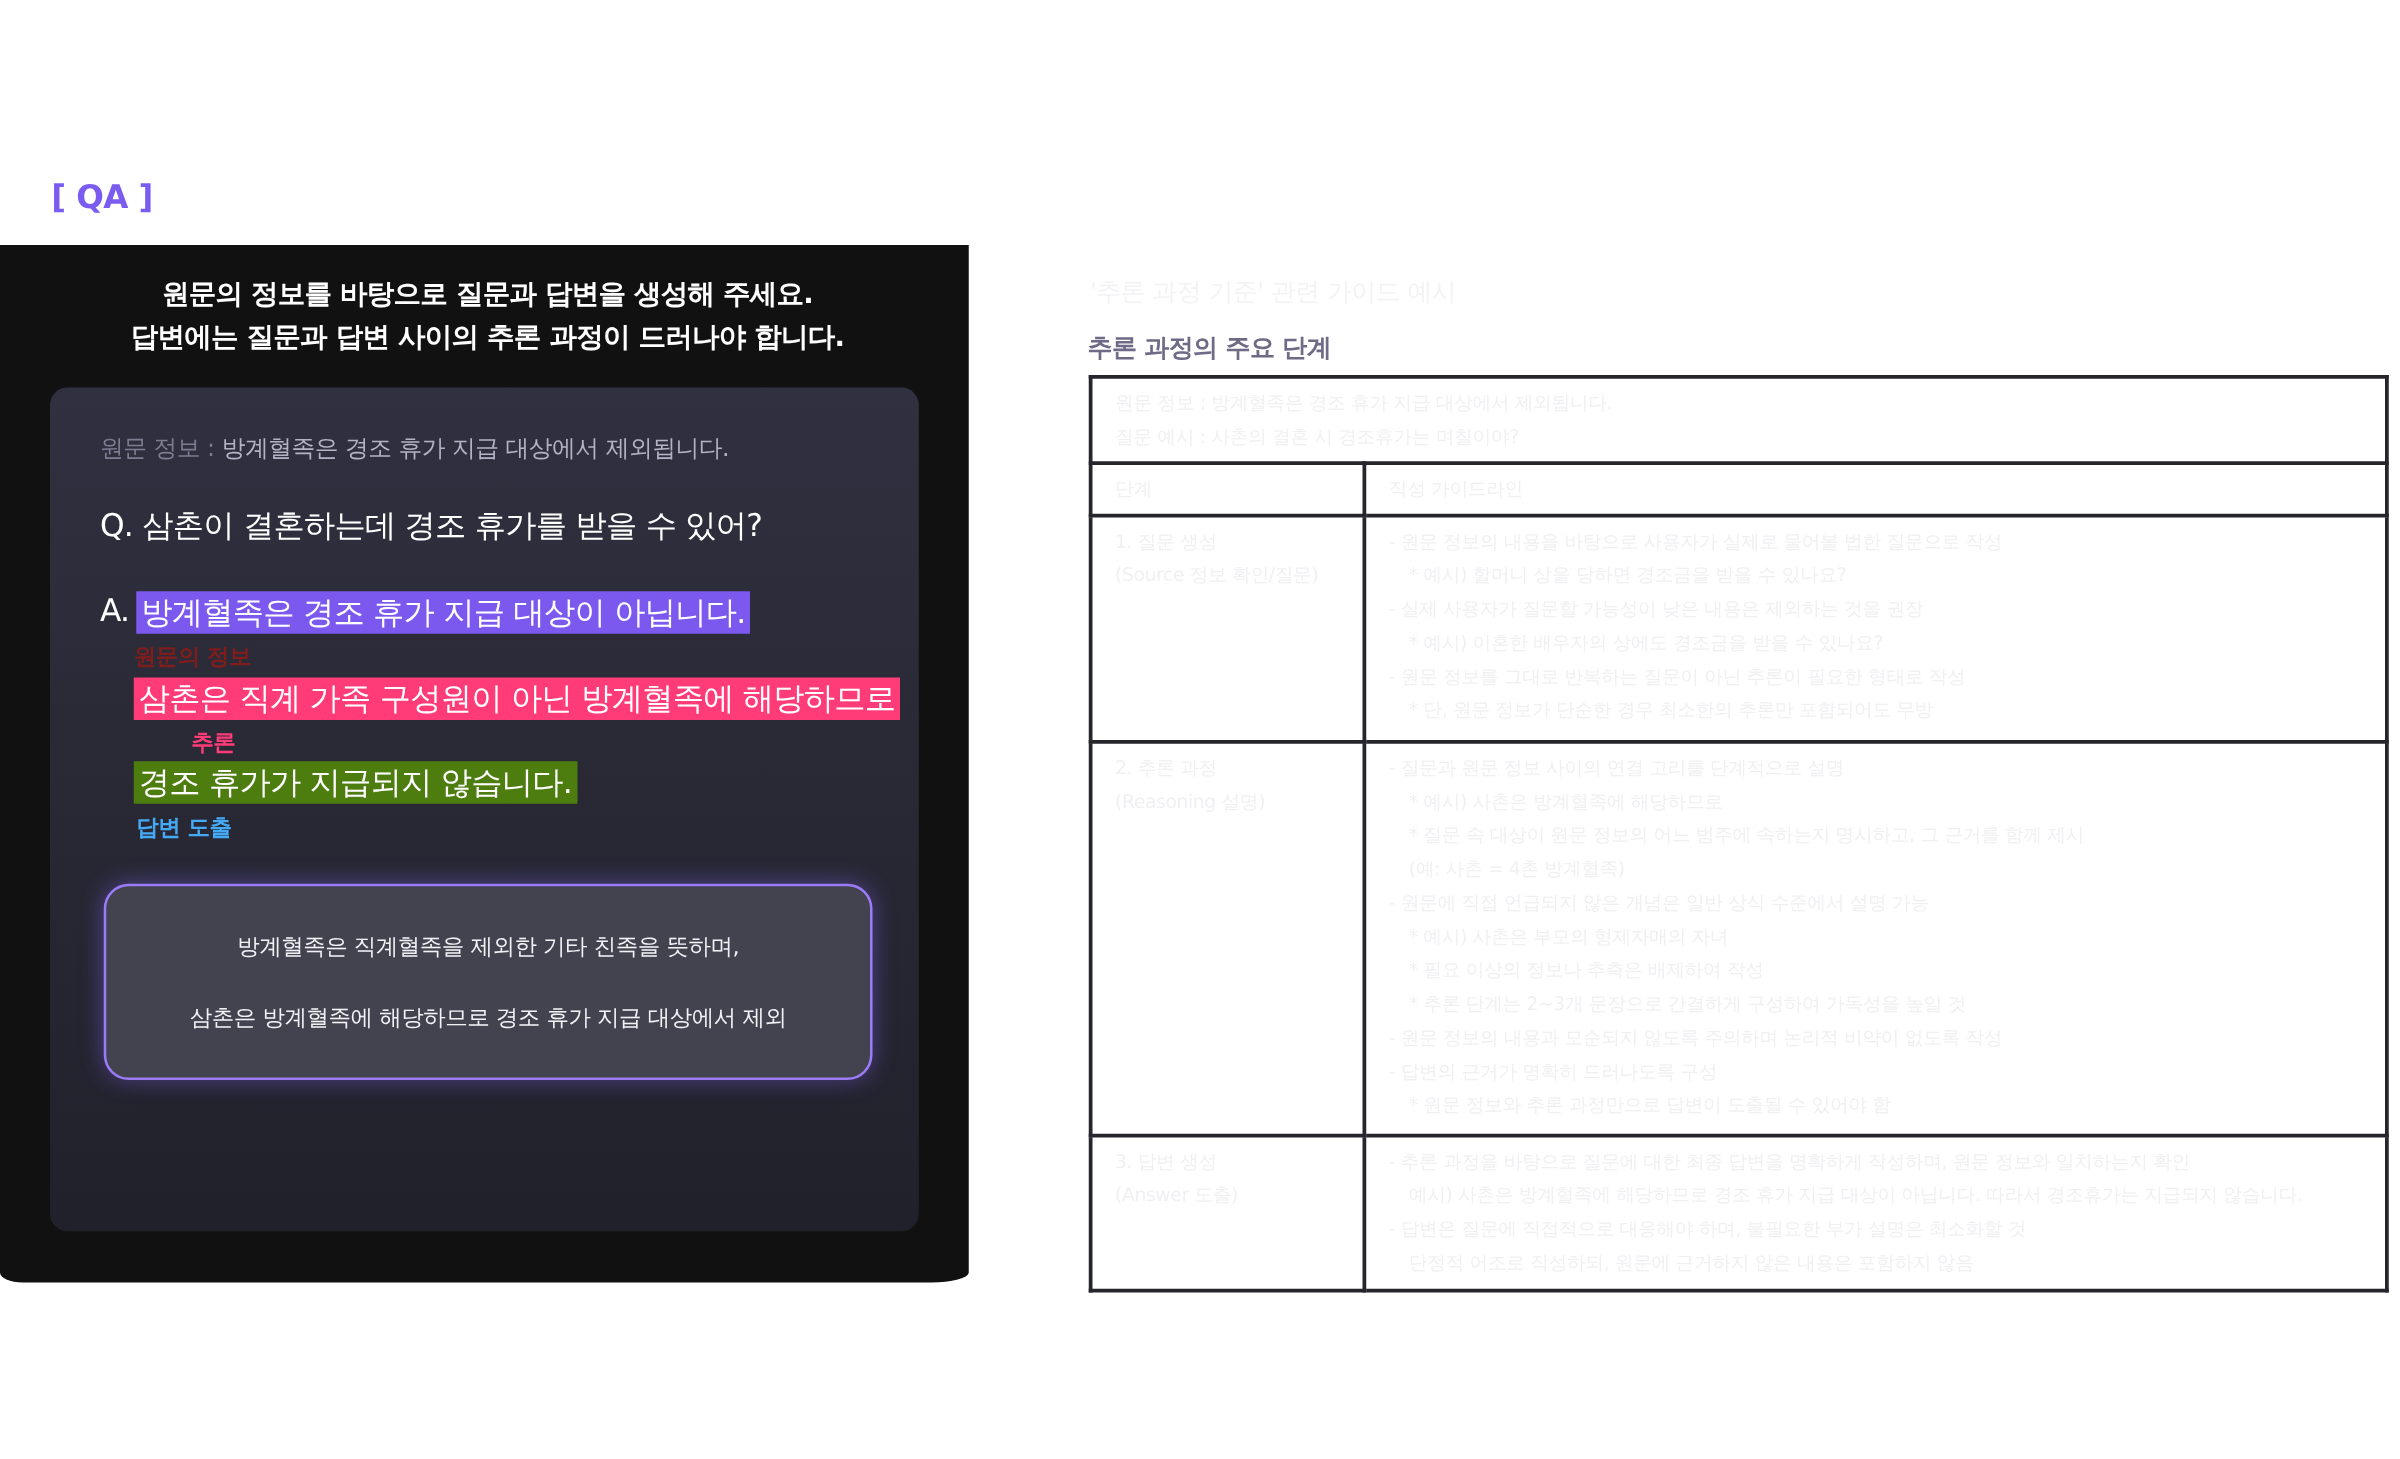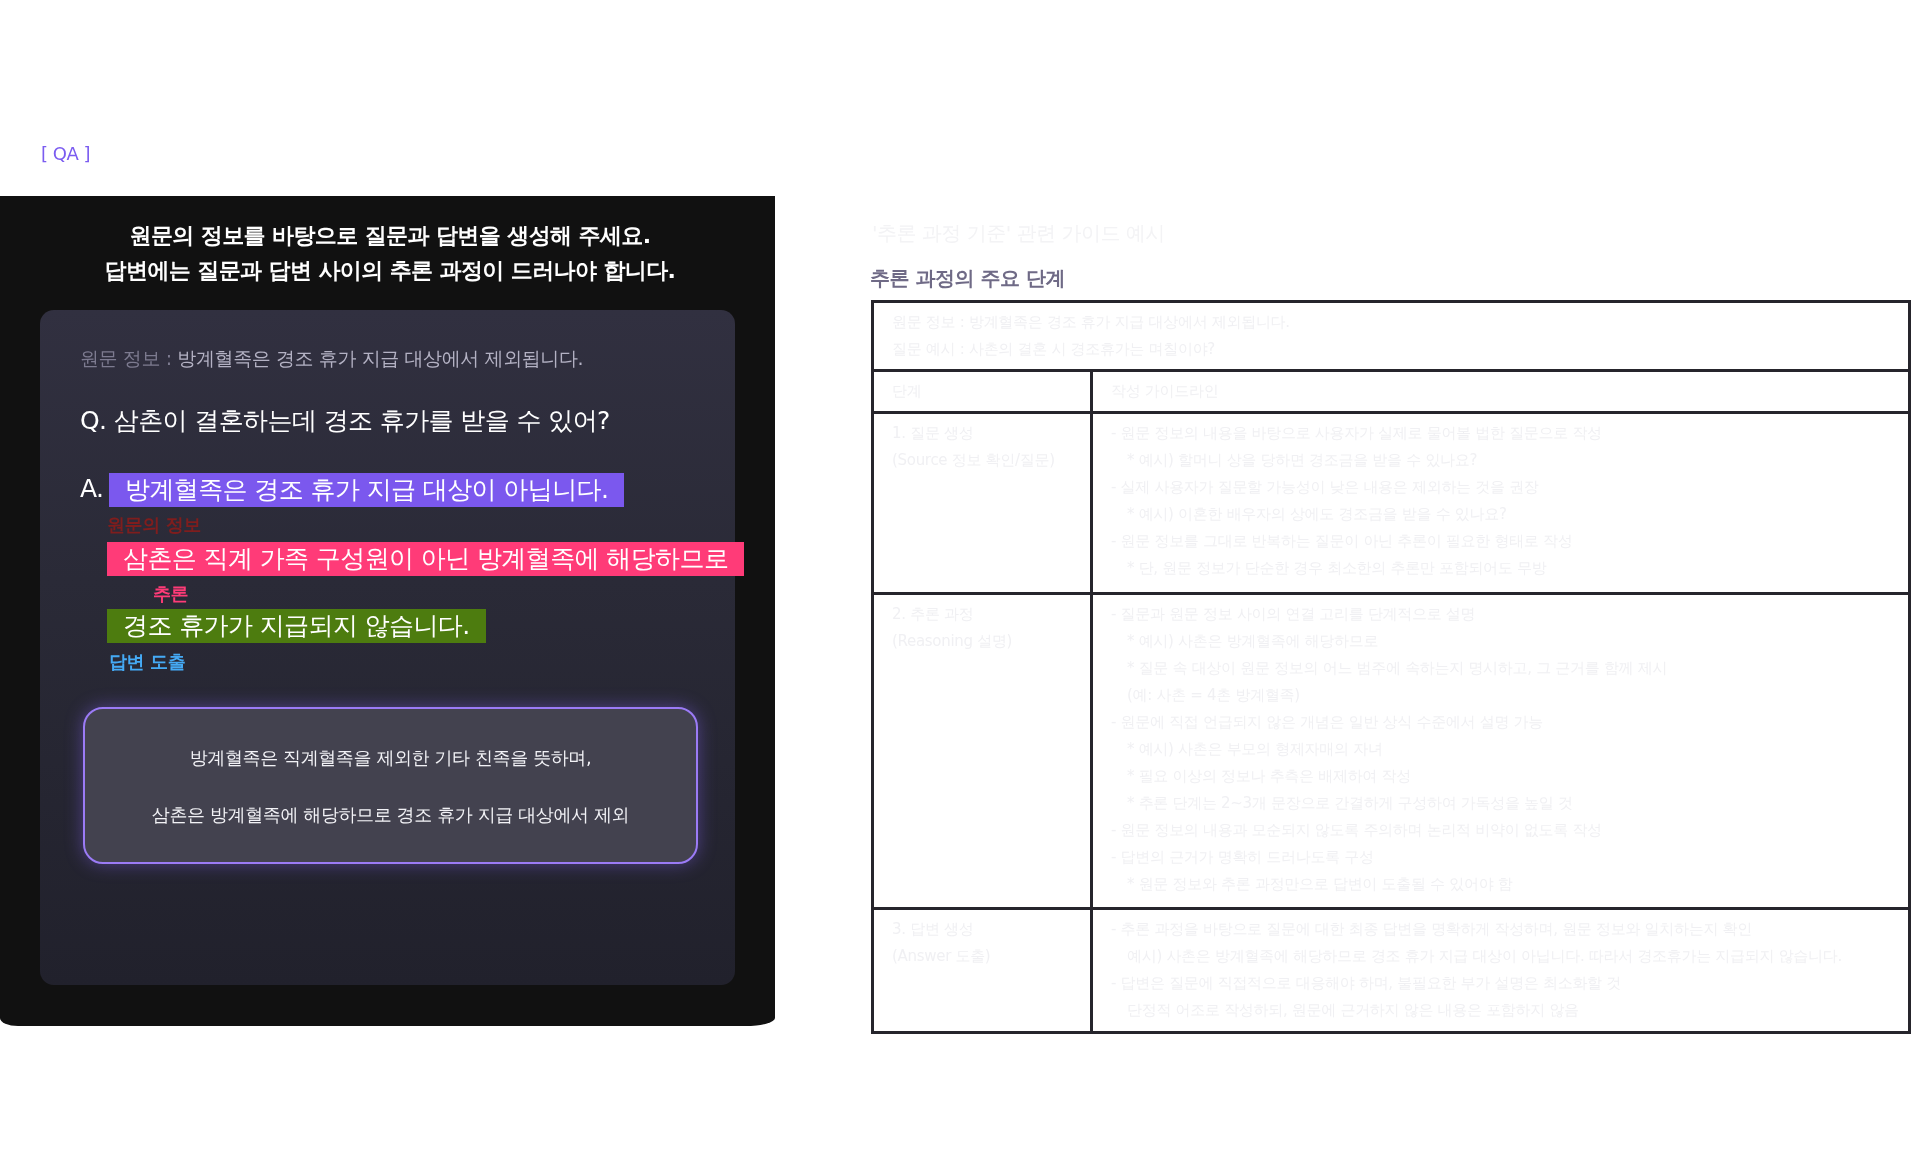--- a/index.html
+++ b/index.html
@@ -1,21 +1,21 @@
 <!DOCTYPE html>
 <html><head>
   <meta charset="utf-8">
   <style>
     * { box-sizing: border-box; margin: 0; padding: 0; }
     html, body { width: 1920px; height: 1167px; background: #ffffff; overflow: hidden; }
     body { position: relative; font-family: "DejaVu Sans", "Liberation Sans", sans-serif; }
 
     .qa-label {
       position: absolute; left: 41px; top: 143px;
-      font-size: 18px; font-weight: normal; color: #7b5cf0; letter-spacing: -0.5px;
+      font-size: 26px; font-weight: bold; color: #7b5cf0; letter-spacing: -0.5px;
     }
 
     .dark-panel {
       position: absolute; left: 0; top: 196px; width: 775px; height: 830px;
       background: #111111;
       border-bottom-left-radius: 18px 8px; border-bottom-right-radius: 30px 8px;
     }
     .panel-heading {
       position: absolute; left: 40px; top: 218px; width: 700px;
       color: #ffffff; font-size: 22px; font-weight: bold; line-height: 35px; letter-spacing: -0.6px; text-align: center;
@@ -34,21 +34,21 @@
     .source-line .src-val { color: #b4b2c4; }
 
     .question {
       position: absolute; left: 80px; top: 404px; color: #ffffff; font-size: 25px; letter-spacing: -0.6px; white-space: nowrap;
     }
     .answer-prefix {
       position: absolute; left: 80px; top: 474px; color: #ffffff; font-size: 25px; letter-spacing: -0.6px;
     }
     .hl {
       position: absolute; color: #ffffff; font-size: 25px; letter-spacing: -0.6px;
-      white-space: nowrap; height: 34px; line-height: 34px; padding: 0 16px;
+      white-space: nowrap; height: 34px; line-height: 34px; padding: 0 4px;
     }
     .hl-purple { left: 109px; top: 473px; background: #7b58ee; }
     .hl-pink   { left: 107px; top: 542px; background: #ff3b78; }
     .hl-blue   { left: 107px; top: 609px; background: #4d7c0f; }
 
     .tag { position: absolute; font-size: 18px; font-weight: bold; letter-spacing: -0.4px; white-space: nowrap; }
     .tag-purple { left: 107px; top: 513px; color: #7f1d1d; }
     .tag-pink   { left: 109px; top: 582px; color: #ff3b78; margin-left: 44px; }
     .tag-blue   { left: 109px; top: 650px; color: #45aaf5; }
 

